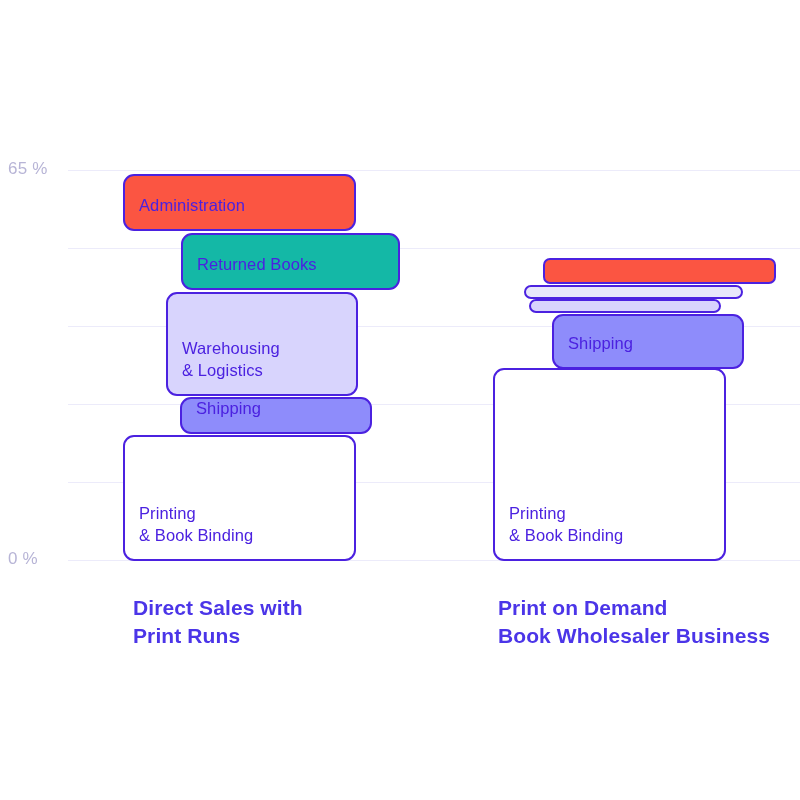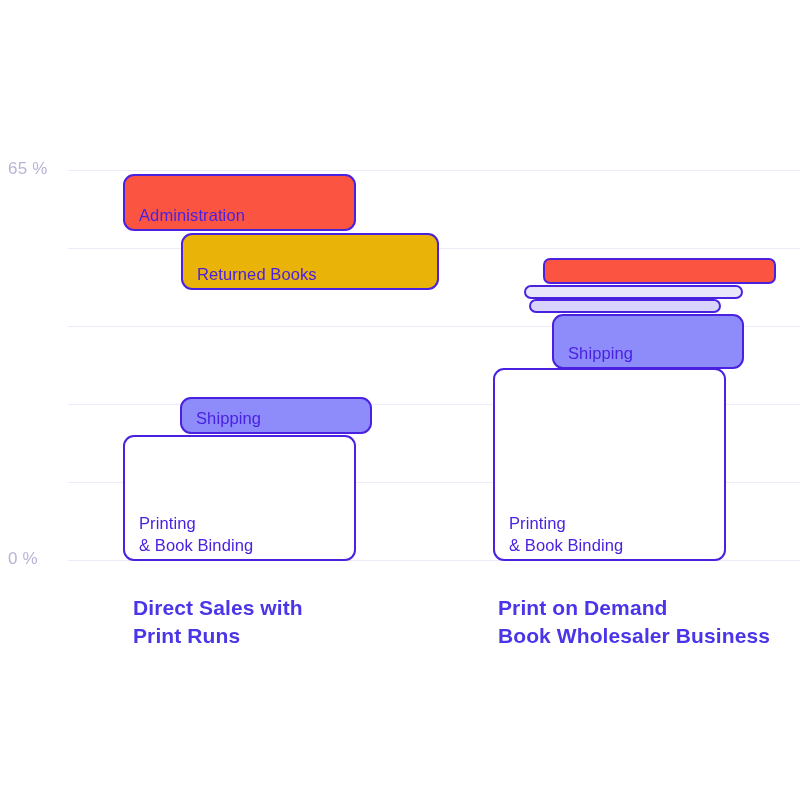--- a/index.html
+++ b/index.html
@@ -58,21 +58,21 @@
     align-items: flex-end;
     overflow: hidden;
   }
   .bar.thin {
     border-radius: 7px;
   }
   .bar-label {
     font-size: 16.5px;
     line-height: 1.32;
     color: #4b21e0;
-    padding: 0 0 2px 14px;
+    padding: 0 0 12px 14px;
     white-space: pre-line;
     pointer-events: none;
     letter-spacing: 0.1px;
   }
 
   
   .category-caption {
     position: absolute;
     font-size: 21px;
     font-weight: bold;
@@ -91,22 +91,26 @@
       <div class="gridline" style="top: 248px;"></div>
       <div class="gridline" style="top: 326px;"></div>
       <div class="gridline" style="top: 404px;"></div>
       <div class="gridline" style="top: 482px;"></div>
       <div class="gridline" style="top: 560px;"></div>
       <div class="axis-label" style="top: 159px;">65 %</div>
       <div class="axis-label" style="top: 549px;">0 %</div>
       <div class="bar" style="left: 123px; top: 174px; width: 233px; height: 57px; background: rgb(251, 85, 66);">
         <span class="bar-label">Administration</span>
       </div>
-      <div class="bar" style="left: 181px; top: 233px; width: 258px; height: 57px; background: #eab308;">
+      <div class="bar" style="left: 181px; top: 233px; width: 219px; height: 57px; background: #14b8a6;">
         <span class="bar-label">Returned Books</span>
+      </div>
+      <div class="bar" style="left: 166px; top: 292px; width: 192px; height: 104px; background: rgb(216, 212, 253);">
+        <span class="bar-label">Warehousing
+&amp; Logistics</span>
       </div>
       <div class="bar" style="left: 180px; top: 397px; width: 192px; height: 37px; background: rgb(142, 140, 251);">
         <span class="bar-label">Shipping</span>
       </div>
       <div class="bar" style="left: 123px; top: 435px; width: 233px; height: 126px; background: rgb(255, 255, 255);">
         <span class="bar-label">Printing
 &amp; Book Binding</span>
       </div>
       <div class="category-caption" style="left: 133px; top: 594px;">Direct Sales with
 Print Runs</div>

